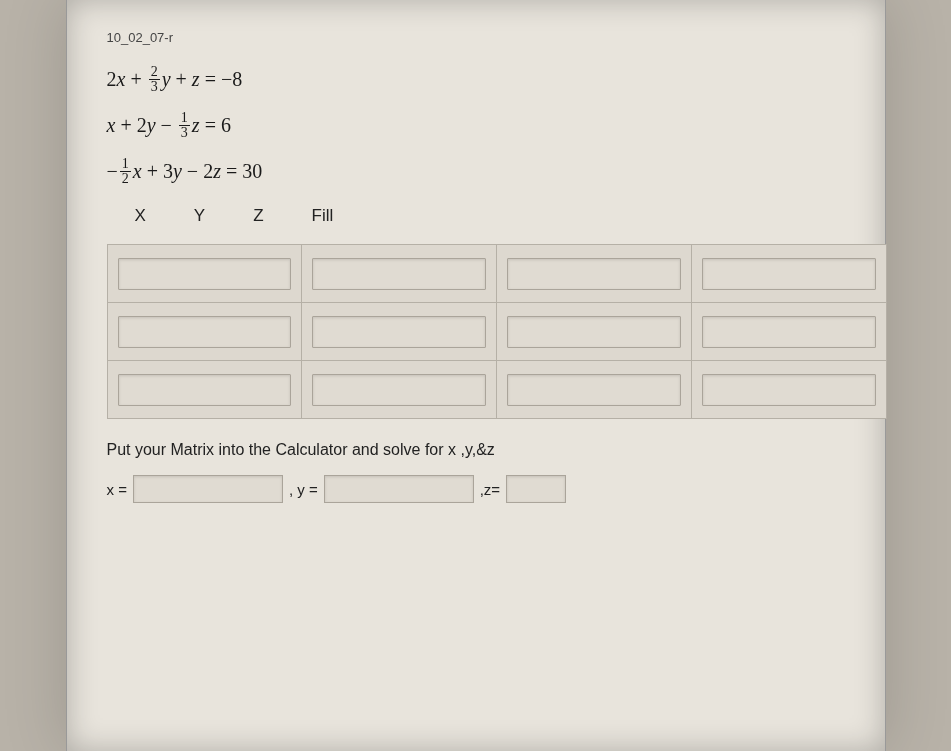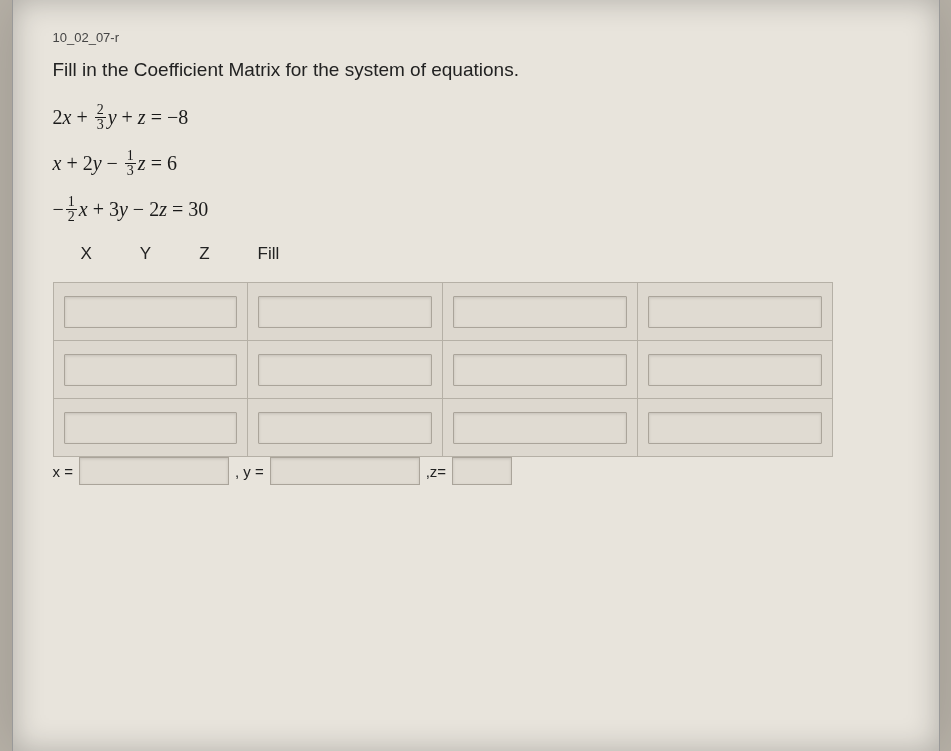--- a/index.html
+++ b/index.html
@@ -8,21 +8,21 @@
     padding: 0;
     background: #b8b2a8;
     font-family: Arial, Helvetica, sans-serif;
     width: 951px;
     height: 751px;
     overflow: hidden;
   }
   .page {
     background: #e8e4dc;
     margin: 0 auto;
-    width: 928px;
+    width: 820px;
     min-height: 751px;
     padding: 30px 40px 20px 40px;
     border-left: 1px solid #999;
     border-right: 1px solid #999;
     box-shadow: 0 0 30px rgba(0,0,0,0.25) inset, 0 0 60px rgba(0,0,0,0.15);
     position: relative;
   }
   .qid {
     font-size: 13px;
     color: #444;
@@ -111,21 +111,20 @@
     padding: 2px 6px;
   }
 </style>
 </head>
 <body>
 
 <div class="page">
 
   <div class="qid">10_02_07-r</div>
 
-  <div class="prompt">Fill in the Coefficient Matrix for the system of equations.</div>
 
   <div class="equations">
     <div class="eq">
       <span>2</span><span class="it">x</span>
       + <span class="frac"><span class="num">2</span><span class="den">3</span></span><span class="it">y</span>
       + <span class="it">z</span> = <span>−8</span>
     </div>
     <div class="eq">
       <span class="it">x</span> + <span>2</span><span class="it">y</span>
       − <span class="frac"><span class="num">1</span><span class="den">3</span></span><span class="it">z</span>
@@ -162,20 +161,21 @@
     </tr>
     <tr>
       <td><input class="cell-input" value="" style=""></td>
       <td><input class="cell-input" value="" style=""></td>
       <td><input class="cell-input" value="" style=""></td>
       <td><input class="cell-input" value="" style=""></td>
     </tr>
   </tbody>
     </table>
 
+  <div class="solve-prompt">Put your Matrix into the Calculator and solve for x ,y,&amp;z</div>
 
   <div class="answers">
     <span>x =</span>
     <input class="ans-input" value="" style="">
     <span>, y =</span>
     <input class="ans-input" value="" style="">
     <span>,z=</span>
     <input class="ans-input" style="width: 60px;" value="">
   </div>
 

